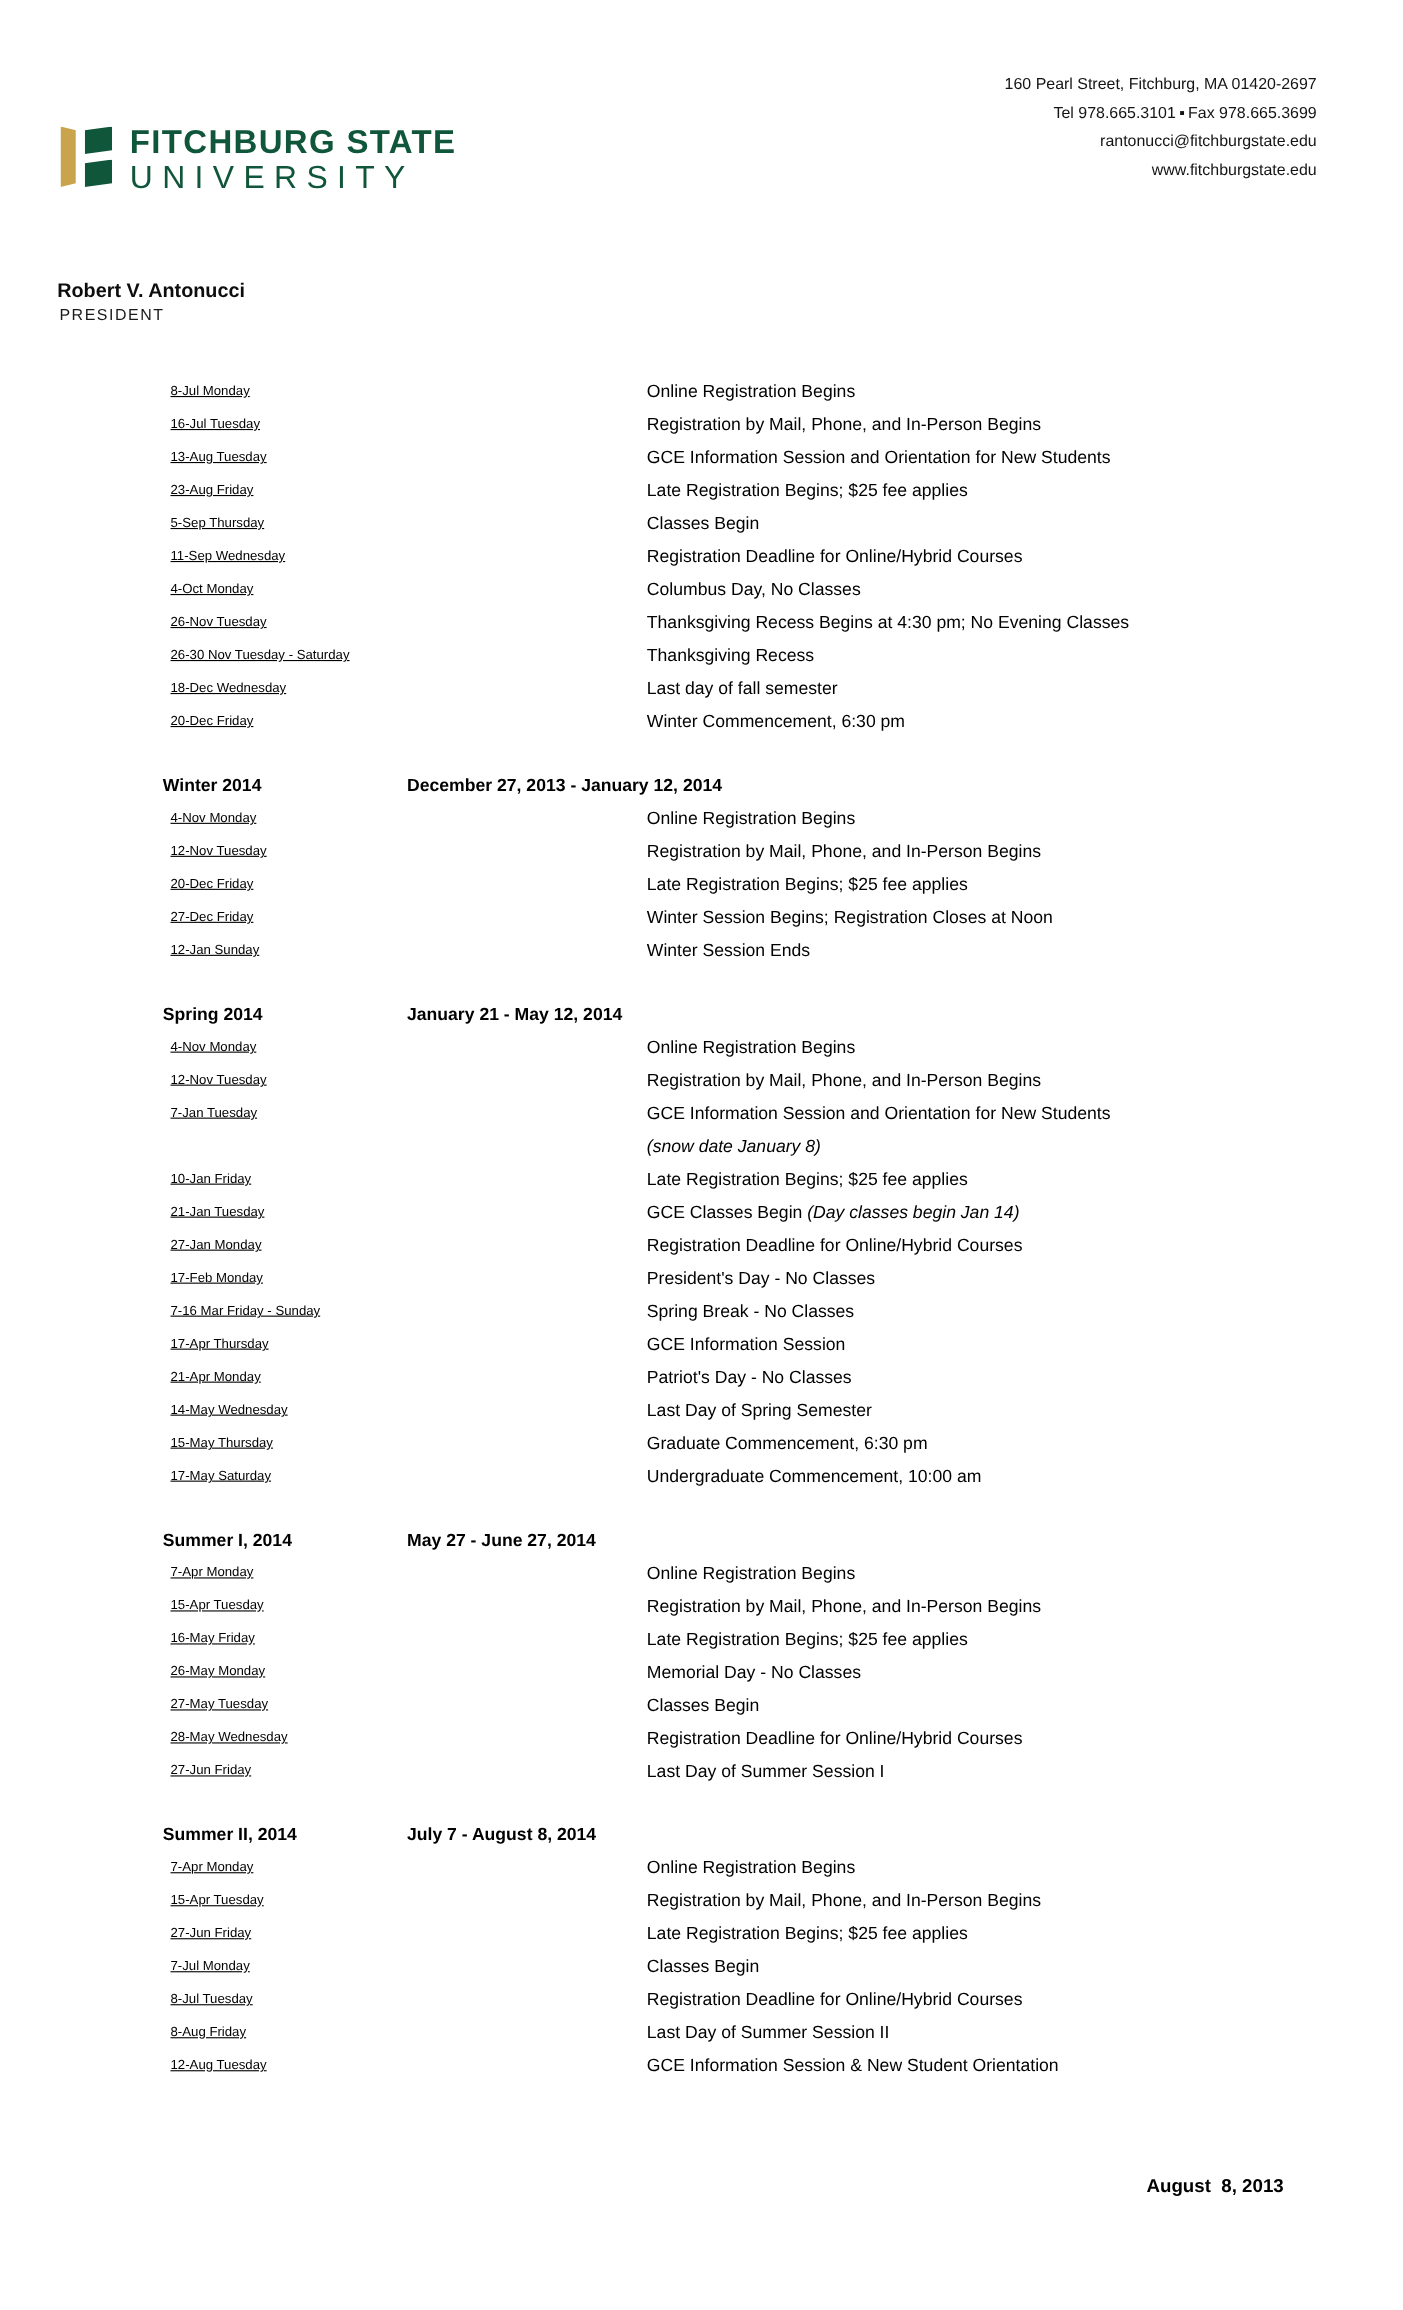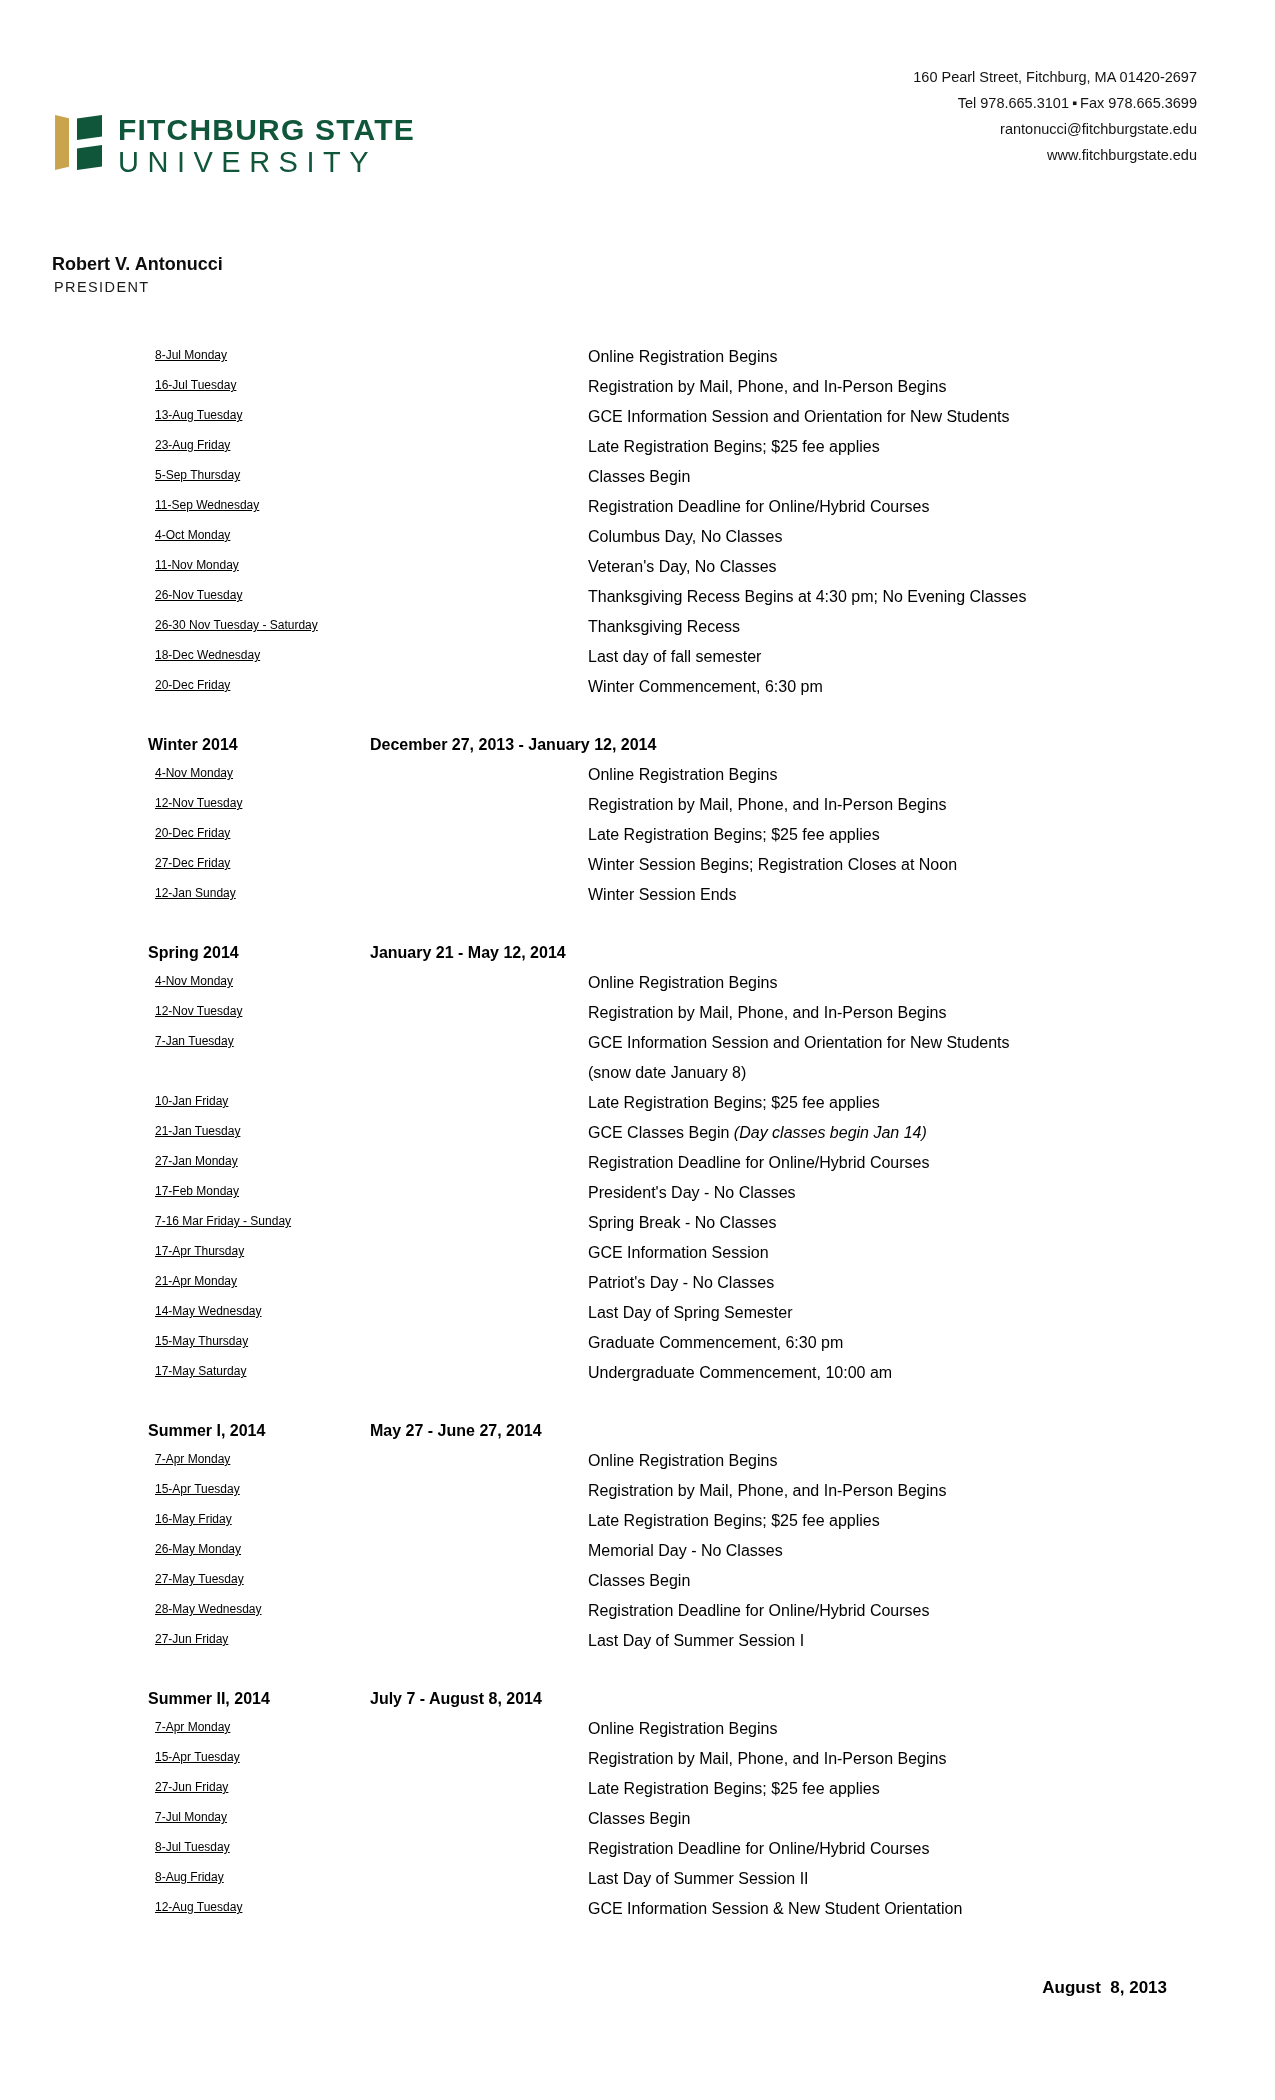--- a/index.html
+++ b/index.html
@@ -191,20 +191,21 @@
     top: 0;
     font-size: 16px;
     white-space: nowrap;
   }
   .row-desc em { font-style: italic; }
   .row-note {
     position: absolute;
     left: 588px;
     top: 0;
     font-size: 16px;
+    font-style: italic;
     white-space: nowrap;
   }
 
   .footer-date {
     position: absolute;
     top: 1978px;
     right: 108px;
     font-size: 17px;
     white-space: pre;
     font-weight: bold;
@@ -270,24 +271,20 @@
         </div>
         <div class="row">
           <div class="row-date">11-Sep Wednesday</div>
           <div class="row-desc"><span>Registration Deadline for Online/Hybrid Courses</span></div>
         </div>
         <div class="row">
           <div class="row-date">4-Oct Monday</div>
           <div class="row-desc"><span>Columbus Day, No Classes</span></div>
         </div>
         <div class="row">
-          <div class="row-date">11-Nov Monday</div>
-          <div class="row-desc"><span>Veteran's Day, No Classes</span></div>
-        </div>
-        <div class="row">
           <div class="row-date">26-Nov Tuesday</div>
           <div class="row-desc"><span>Thanksgiving Recess Begins at 4:30 pm; No Evening Classes</span></div>
         </div>
         <div class="row">
           <div class="row-date">26-30 Nov Tuesday - Saturday</div>
           <div class="row-desc"><span>Thanksgiving Recess</span></div>
         </div>
         <div class="row">
           <div class="row-date">18-Dec Wednesday</div>
           <div class="row-desc"><span>Last day of fall semester</span></div>

